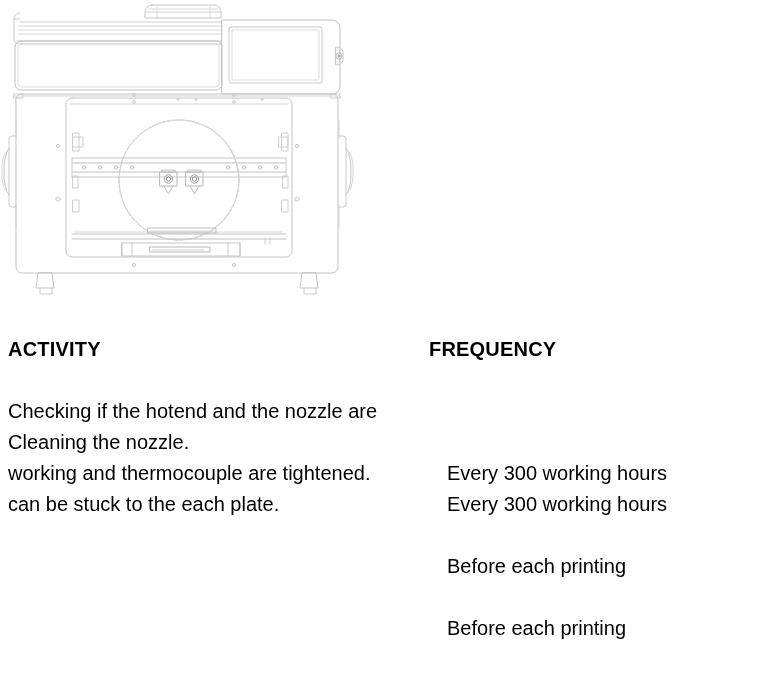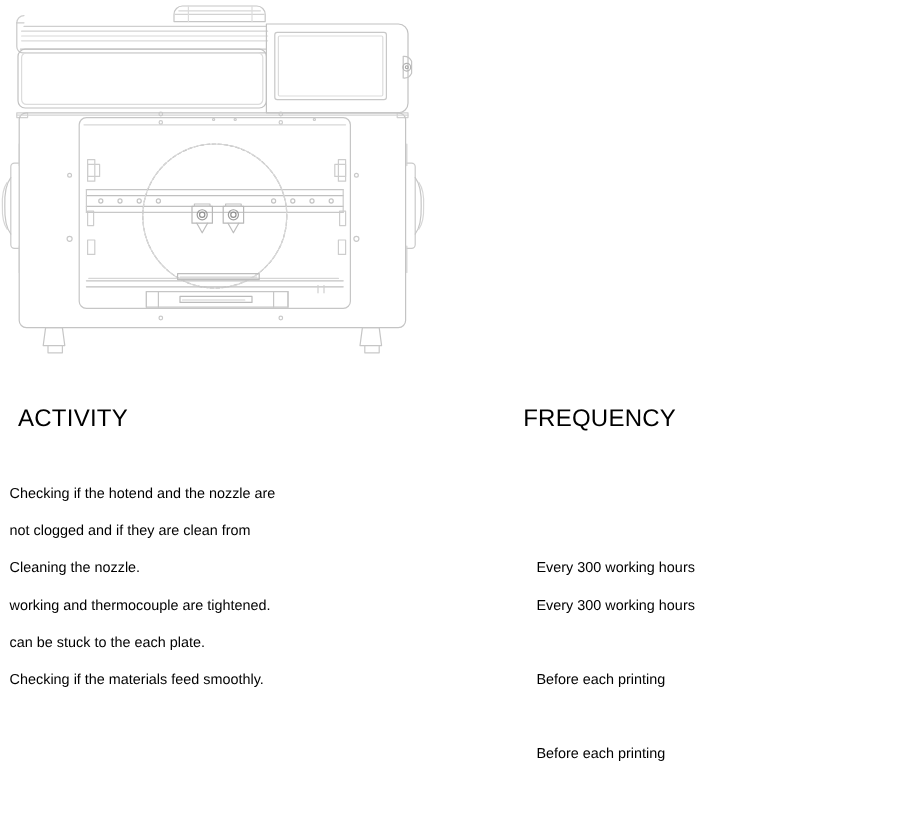--- a/index.html
+++ b/index.html
@@ -36,24 +36,23 @@
     width: 770px;
   }
   .table-head {
     position: relative;
     height: 46px;
   }
   .col-head {
     position: absolute;
     top: 8px;
     font-size: 20px;
-    font-weight: normal;
+    font-weight: bold;
     letter-spacing: 0.2px;
     white-space: nowrap;
-    margin-left: 7px;
   }
   .col-head.activity { left: 8px; }
   .col-head.frequency { left: 429px; }
 
   .table-body {
     position: relative;
     margin-top: 20px;
     height: 270px;
   }
   .col {
@@ -62,21 +61,21 @@
   }
   .col.activity {
     left: 8px;
     width: 430px;
   }
   .col.frequency {
     left: 447px;
     width: 320px;
   }
   .txt-line {
-    font-size: 12px;
+    font-size: 20px;
     line-height: 31px;
     height: 31px;
     white-space: nowrap;
     color: #000;
   }
   .txt-line.blank {
     color: transparent;
   }
 </style>
 </head>
@@ -256,25 +255,23 @@
 
   <div class="table-head">
     <div class="col-head activity">ACTIVITY</div>
     <div class="col-head frequency">FREQUENCY</div>
   </div>
 
   <div class="table-body">
 
     <div class="col activity">
       <div class="txt-line">Checking if the hotend and the nozzle are</div>
-      <div class="txt-line">not clogged and if they are clean from</div>
       <div class="txt-line">Cleaning the nozzle.</div>
       <div class="txt-line">working and thermocouple are tightened.</div>
       <div class="txt-line">can be stuck to the each plate.</div>
-      <div class="txt-line">Checking if the materials feed smoothly.</div>
     </div>
 
     <div class="col frequency">
       <div class="txt-line blank">&nbsp;</div>
       <div class="txt-line blank">&nbsp;</div>
       <div class="txt-line">Every 300 working hours</div>
       <div class="txt-line">Every 300 working hours</div>
       <div class="txt-line blank">&nbsp;</div>
       <div class="txt-line">Before each printing</div>
       <div class="txt-line blank">&nbsp;</div>

